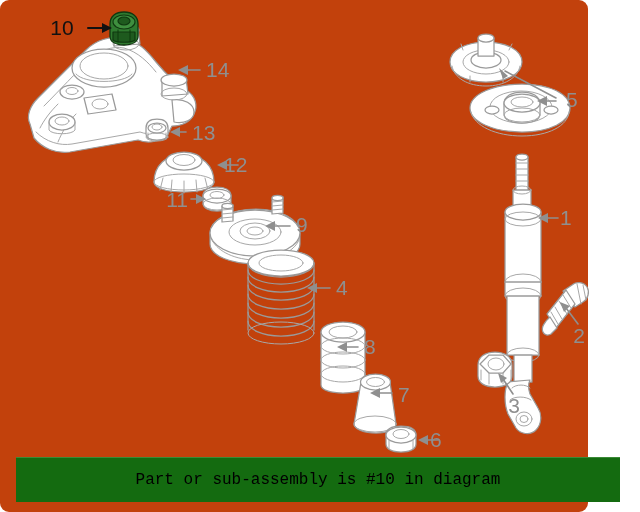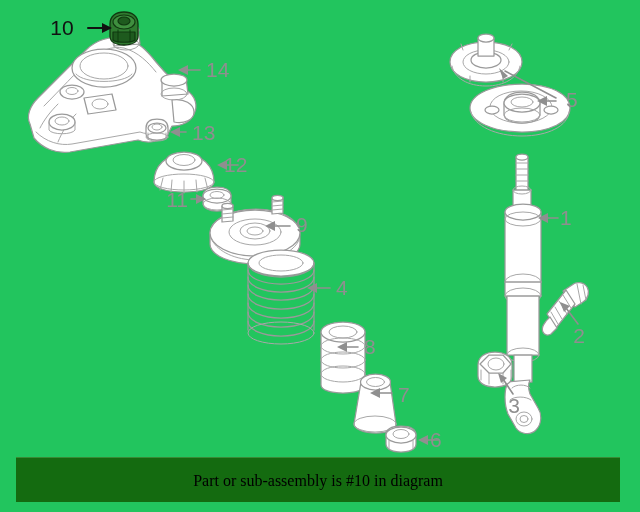--- a/index.html
+++ b/index.html
@@ -9,23 +9,24 @@
     background: #ffffff;
   }
   body {
     width: 640px;
     height: 512px;
     overflow: hidden;
     font-family: "Liberation Sans", sans-serif;
   }
   #diagram-root {
     position: relative;
-    width: 640px;
+    width: 588px;
     height: 512px;
-    background: #22c55e;
+    background: #c2410c;
+    border-radius: 9px;
   }
   #parts-svg {
     position: absolute;
     left: 0;
     top: 0;
     width: 640px;
     height: 512px;
     display: block;
   }
   .part-line {
@@ -107,21 +108,21 @@
     background: #146b10;
     box-sizing: border-box;
     display: flex;
     flex-direction: column;
     align-items: center;
     justify-content: center;
     border-top: 1px solid #3a8a35;
   }
   .notice-line {
     color: #000000;
-    font-family: Liberation Serif, serif;
+    font-family: Liberation Mono, monospace;
     font-size: 16px;
     line-height: 19px;
     white-space: nowrap;
     text-align: center;
   }
 </style>
 </head>
 <body>
 
 <div id="diagram-root">

